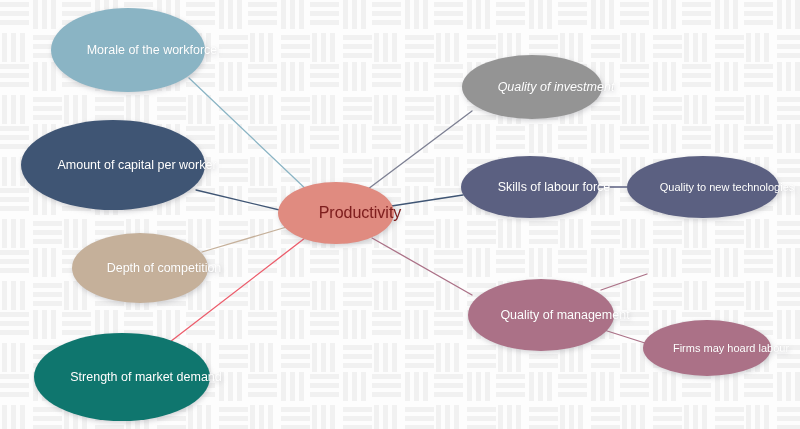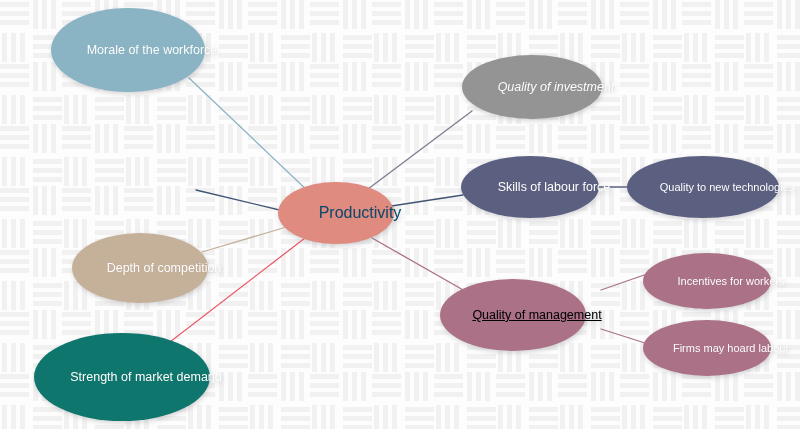--- a/index.html
+++ b/index.html
@@ -108,42 +108,42 @@
       <line x1="599" y1="187" x2="627" y2="187" stroke="#5b6081" stroke-width="1.3" stroke-linecap="round"></line>
       <line x1="472" y1="295" x2="372" y2="238" stroke="#ab7187" stroke-width="1.3" stroke-linecap="round"></line>
       <line x1="601" y1="290" x2="647" y2="274" stroke="#ab7187" stroke-width="1.3" stroke-linecap="round"></line>
       <line x1="601" y1="329" x2="648" y2="344" stroke="#ab7187" stroke-width="1.3" stroke-linecap="round"></line>
     </svg>
 
   <div id="node-layer">
       <div class="node primary" style="left: 51px; top: 8px; width: 154px; height: 84px; background: rgb(138, 180, 196); color: rgb(255, 255, 255);">
         <span class="node-label">Morale of the workforce</span>
       </div>
+      <div class="node primary" style="left: 21px; top: 120px; width: 184px; height: 90px; background: rgb(63, 85, 116); color: rgb(255, 255, 255);">
+        <span class="node-label">Amount of capital per worker</span>
+      </div>
       <div class="node primary" style="left: 72px; top: 233px; width: 136px; height: 70px; background: rgb(197, 176, 154); color: rgb(255, 255, 255);">
         <span class="node-label">Depth of competition</span>
       </div>
       <div class="node primary" style="left: 34px; top: 333px; width: 176px; height: 88px; background: #0f766e; color: rgb(255, 255, 255);">
         <span class="node-label">Strength of market demand</span>
       </div>
       <div class="node primary" style="left: 462px; top: 55px; width: 140px; height: 64px; background: rgb(148, 148, 148); color: rgb(255, 255, 255); font-style: italic;">
         <span class="node-label">Quality of investment</span>
       </div>
       <div class="node primary" style="left: 461px; top: 156px; width: 138px; height: 62px; background: rgb(91, 96, 129); color: #ffffff; text-align: center;">
         <span class="node-label">Skills of labour force</span>
       </div>
       <div class="node secondary" style="left: 627px; top: 156px; width: 152px; height: 62px; background: rgb(91, 96, 129); color: rgb(255, 255, 255);">
         <span class="node-label">Quality to new technologies</span>
       </div>
-      <div class="node primary" style="left: 440px; top: 279px; width: 146px; height: 72px; background: rgb(171, 113, 135); color: #000000; text-decoration: underline;">
+      <div class="node primary" style="left: 468px; top: 279px; width: 146px; height: 72px; background: rgb(171, 113, 135); color: #ffffff;">
         <span class="node-label">Quality of management</span>
-      </div>
-      <div class="node secondary" style="left: 643px; top: 253px; width: 128px; height: 56px; background: rgb(171, 113, 135); color: rgb(255, 255, 255);">
-        <span class="node-label">Incentives for workers</span>
       </div>
       <div class="node secondary" style="left: 643px; top: 320px; width: 128px; height: 56px; background: rgb(171, 113, 135); color: rgb(255, 255, 255);">
         <span class="node-label">Firms may hoard labour</span>
       </div>
-      <div class="node central" style="left: 278px; top: 182px; width: 116px; height: 62px; background: rgb(224, 139, 128); color: #0c4a6e;">
+      <div class="node central" style="left: 278px; top: 182px; width: 116px; height: 62px; background: rgb(224, 139, 128); color: #7f1d1d;">
         <span class="node-label">Productivity</span>
       </div>
     </div>
 
 </div>
 
 </body></html>

